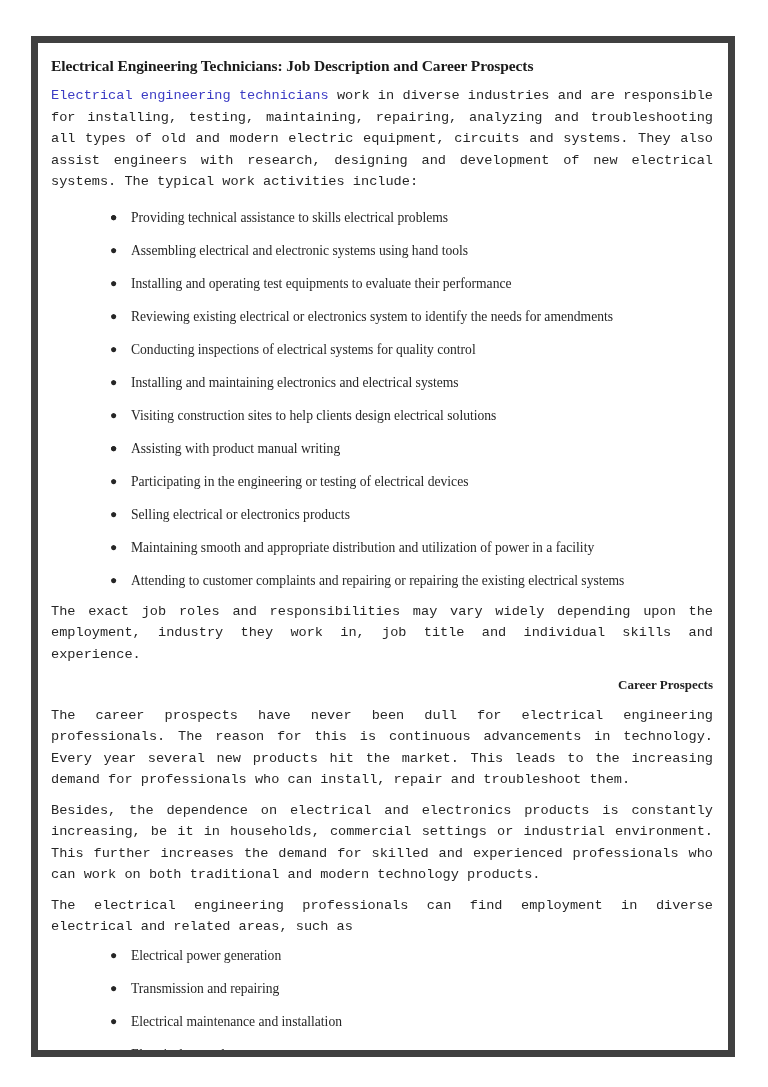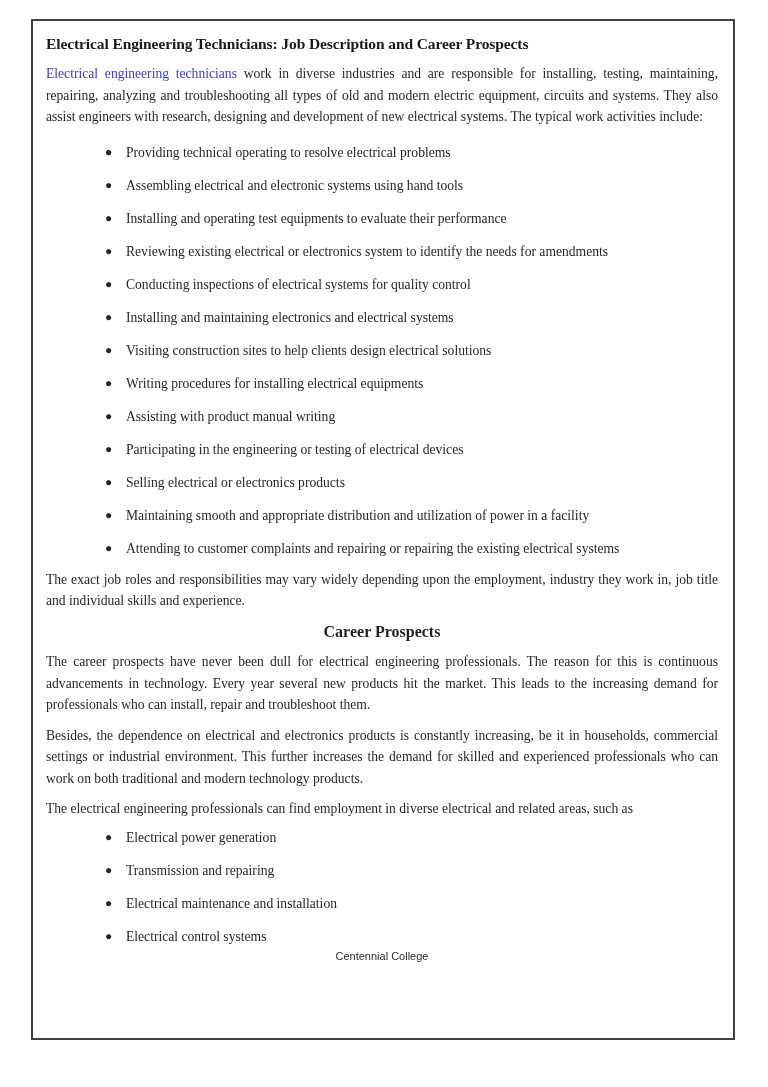--- a/index.html
+++ b/index.html
@@ -10,67 +10,67 @@
   body {
     width: 768px;
     height: 1087px;
     font-family: "Liberation Serif", "DejaVu Serif", serif;
     -webkit-font-smoothing: antialiased;
   }
 
   #page {
     position: absolute;
     left: 31px;
-    top: 19px;
+    top: 36px;
     width: 704px;
     height: 1021px;
-    border: 2px solid #404040;
+    border: 7px solid #404040;
     box-sizing: border-box;
     background: #ffffff;
     overflow: hidden;
   }
 
   #content {
     padding: 13px 15px 0 13px;
   }
 
   .doc-title {
     font-family: "Liberation Serif", "DejaVu Serif", serif;
     font-size: 15.5px;
     font-weight: bold;
     color: #1a1a1a;
     line-height: 1.25;
     margin: 0 0 10px 0;
     letter-spacing: -0.1px;
   }
 
   .para {
-    font-family: Liberation Serif, serif;
+    font-family: Liberation Mono, monospace;
     font-size: 13.6px;
     line-height: 21.5px;
     color: #262626;
     text-align: justify;
     margin: 0 0 9px 0;
   }
 
   .para.lead { margin-bottom: 11px; }
 
   .link {
     color: #3b3bc4;
     text-decoration: none;
   }
 
   .section-heading {
     font-family: "Liberation Serif", "DejaVu Serif", serif;
-    font-size: 16px;
+    font-size: 13px;
     font-weight: bold;
     color: #1f1f1f;
     line-height: 21.5px;
     margin: 0 0 9px 0;
-    text-align: center;
+    text-align: right;
   }
 
   ul.bullets {
     list-style: none;
     margin: 0 0 6px 0;
     padding: 0;
   }
 
   ul.bullets li {
     position: relative;
@@ -111,28 +111,28 @@
 
 <div id="page">
   <div id="content">
 
     <h1 class="doc-title">Electrical Engineering Technicians: Job Description and Career Prospects</h1>
 
     <p class="para lead"><span class="link">Electrical engineering technicians</span><span> work in diverse industries and are responsible for installing, testing, maintaining, repairing, analyzing and troubleshooting all types of old and modern electric equipment, circuits and systems. They also assist engineers with research, designing and development of new electrical systems. The typical work activities include:</span></p>
 
     <ul class="bullets activities">
       <li><span class="bullet-mark">●</span></li>
-      <li><span class="bullet-mark">●</span><span>Providing technical operating to resolve electrical problems</span></li>
+      <li><span class="bullet-mark">●</span><span>Providing technical assistance to skills electrical problems</span></li>
       <li><span class="bullet-mark">●</span><span>Assembling electrical and electronic systems using hand tools</span></li>
       <li><span class="bullet-mark">●</span><span>Installing and operating test equipments to evaluate their performance</span></li>
       <li><span class="bullet-mark">●</span><span>Reviewing existing electrical or electronics system to identify the needs for amendments</span></li>
       <li><span class="bullet-mark">●</span><span>Conducting inspections of electrical systems for quality control</span></li>
       <li><span class="bullet-mark">●</span><span>Installing and maintaining electronics and electrical systems</span></li>
       <li><span class="bullet-mark">●</span><span>Visiting construction sites to help clients design electrical solutions</span></li>
-      <li><span class="bullet-mark">●</span><span>Writing procedures for installing electrical equipments</span></li>
+      <li><span class="bullet-mark">●</span></li>
       <li><span class="bullet-mark">●</span><span>Assisting with product manual writing</span></li>
       <li><span class="bullet-mark">●</span><span>Participating in the engineering or testing of electrical devices</span></li>
       <li><span class="bullet-mark">●</span><span>Selling electrical or electronics products</span></li>
       <li><span class="bullet-mark">●</span><span>Maintaining smooth and appropriate distribution and utilization of power in a facility</span></li>
       <li><span class="bullet-mark">●</span><span>Attending to customer complaints and repairing or repairing the existing electrical systems</span></li>
     </ul>
 
     <p class="para">The exact job roles and responsibilities may vary widely depending upon the employment, industry they work in, job title and individual skills and experience.</p>
 
     <p class="section-heading">Career Prospects</p>

